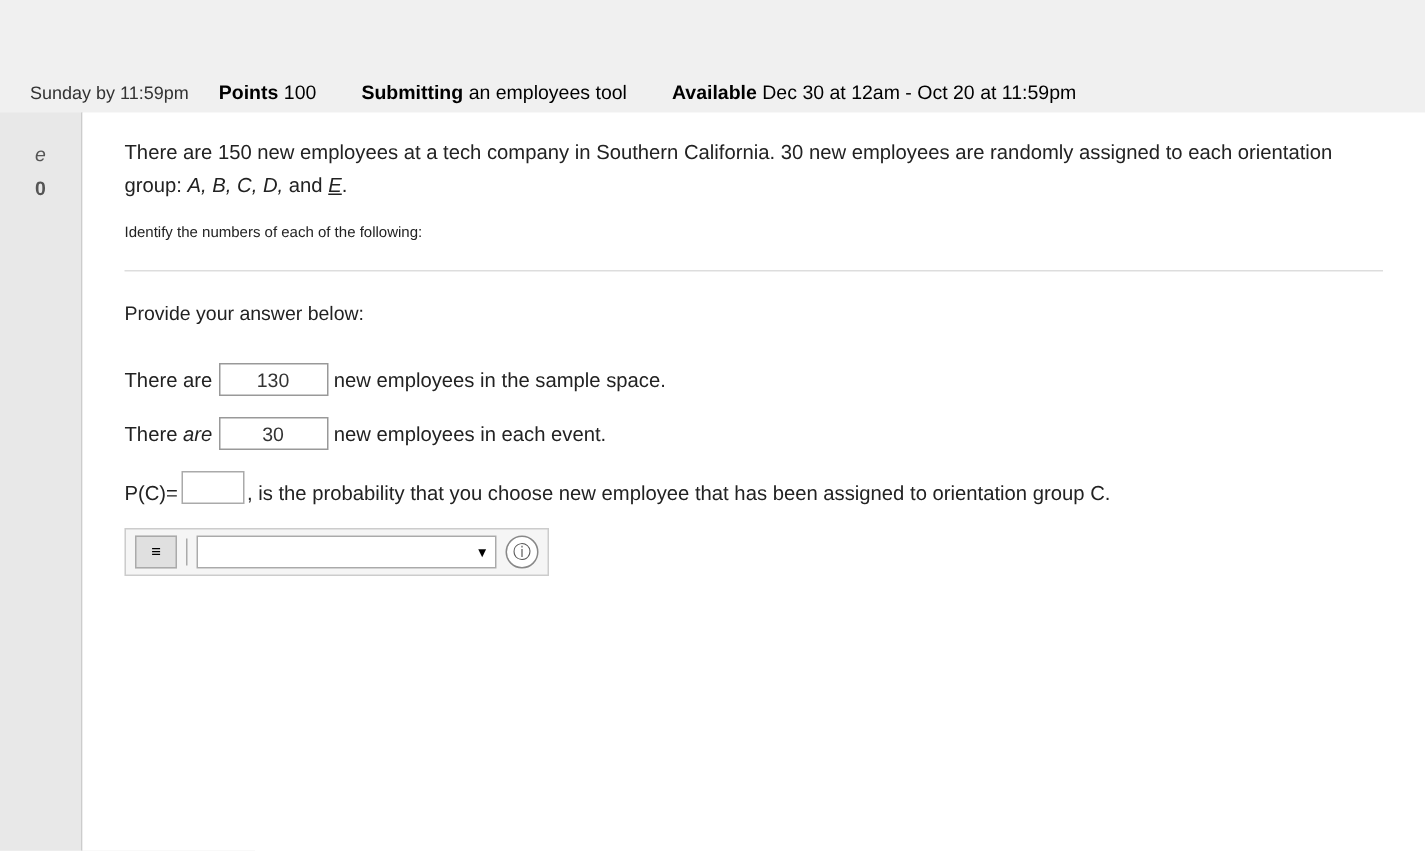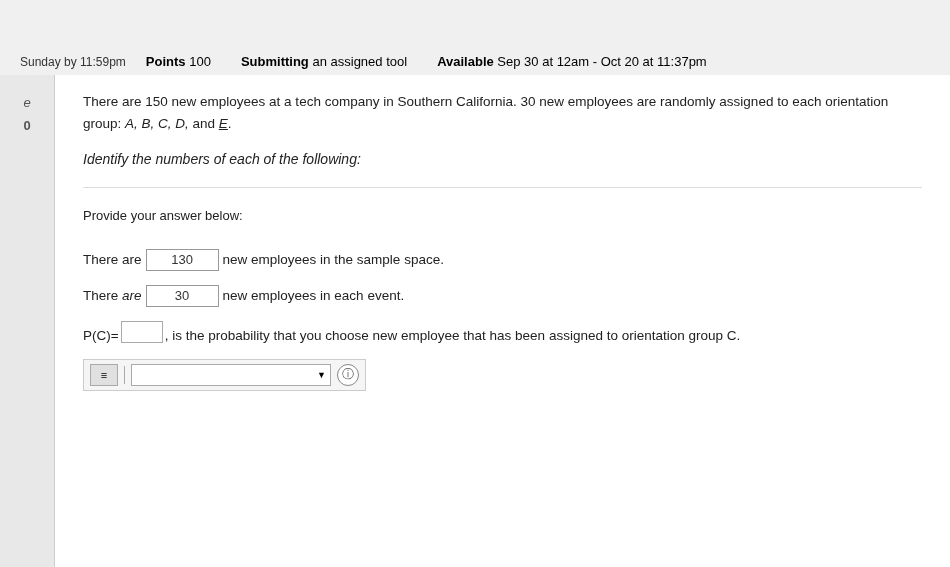--- a/index.html
+++ b/index.html
@@ -84,24 +84,23 @@
     }
 
     .question-text {
       font-size: 13.5px;
       color: #222;
       line-height: 1.6;
       margin-bottom: 4px;
     }
 
     .identify-text {
-      font-size: 14px;
+      font-size: 10px;
       color: #222;
       line-height: 1.6;
-      font-style: italic;
     }
 
     .divider {
       border: none;
       border-top: 1px solid #ddd;
       margin: 6px 0;
     }
 
     .provide-answer {
       font-size: 13px;
@@ -260,25 +259,25 @@
 
   <div class="top-bar">
     <span class="top-bar-left">Sunday by 11:59pm</span>
     <div class="top-bar-meta">
       <span>
         <span class="bold">Points</span>
         <span>100</span>
       </span>
       <span>
         <span class="bold">Submitting</span>
-        <span>an assigned tool</span>
+        <span>an employees tool</span>
       </span>
       <span>
         <span class="bold">Available</span>
-        <span>Sep 30 at 12am - Oct 20 at 11:37pm</span>
+        <span>Dec 30 at 12am - Oct 20 at 11:59pm</span>
       </span>
     </div>
   </div>
 
   <div class="main-content">
 
     <div class="left-sidebar">
       <span class="sidebar-letter italic">e</span>
       <span class="sidebar-number">0</span>
     </div>

